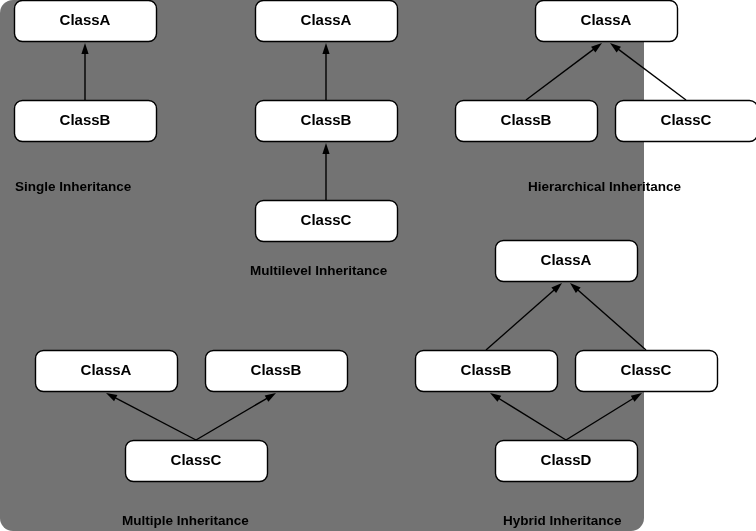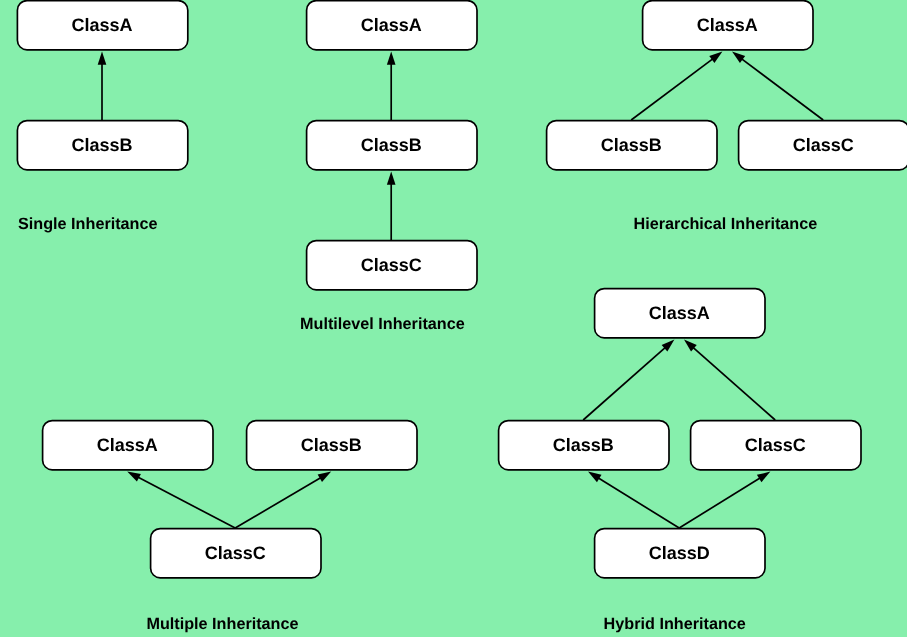--- a/index.html
+++ b/index.html
@@ -8,23 +8,24 @@
     background: #ffffff;
   }
   body {
     width: 756px;
     height: 531px;
     font-family: "Liberation Sans", sans-serif;
     overflow: hidden;
   }
   #diagram-root {
     position: relative;
-    width: 756px;
+    width: 644px;
     height: 531px;
-    background: #86efac;
+    background: #737373;
+    border-radius: 13px;
   }
   svg#diagram-canvas {
     display: block;
     width: 756px;
     height: 531px;
   }
   .class-box-rect {
     fill: #ffffff;
     stroke: #000000;
     stroke-width: 1.4;

